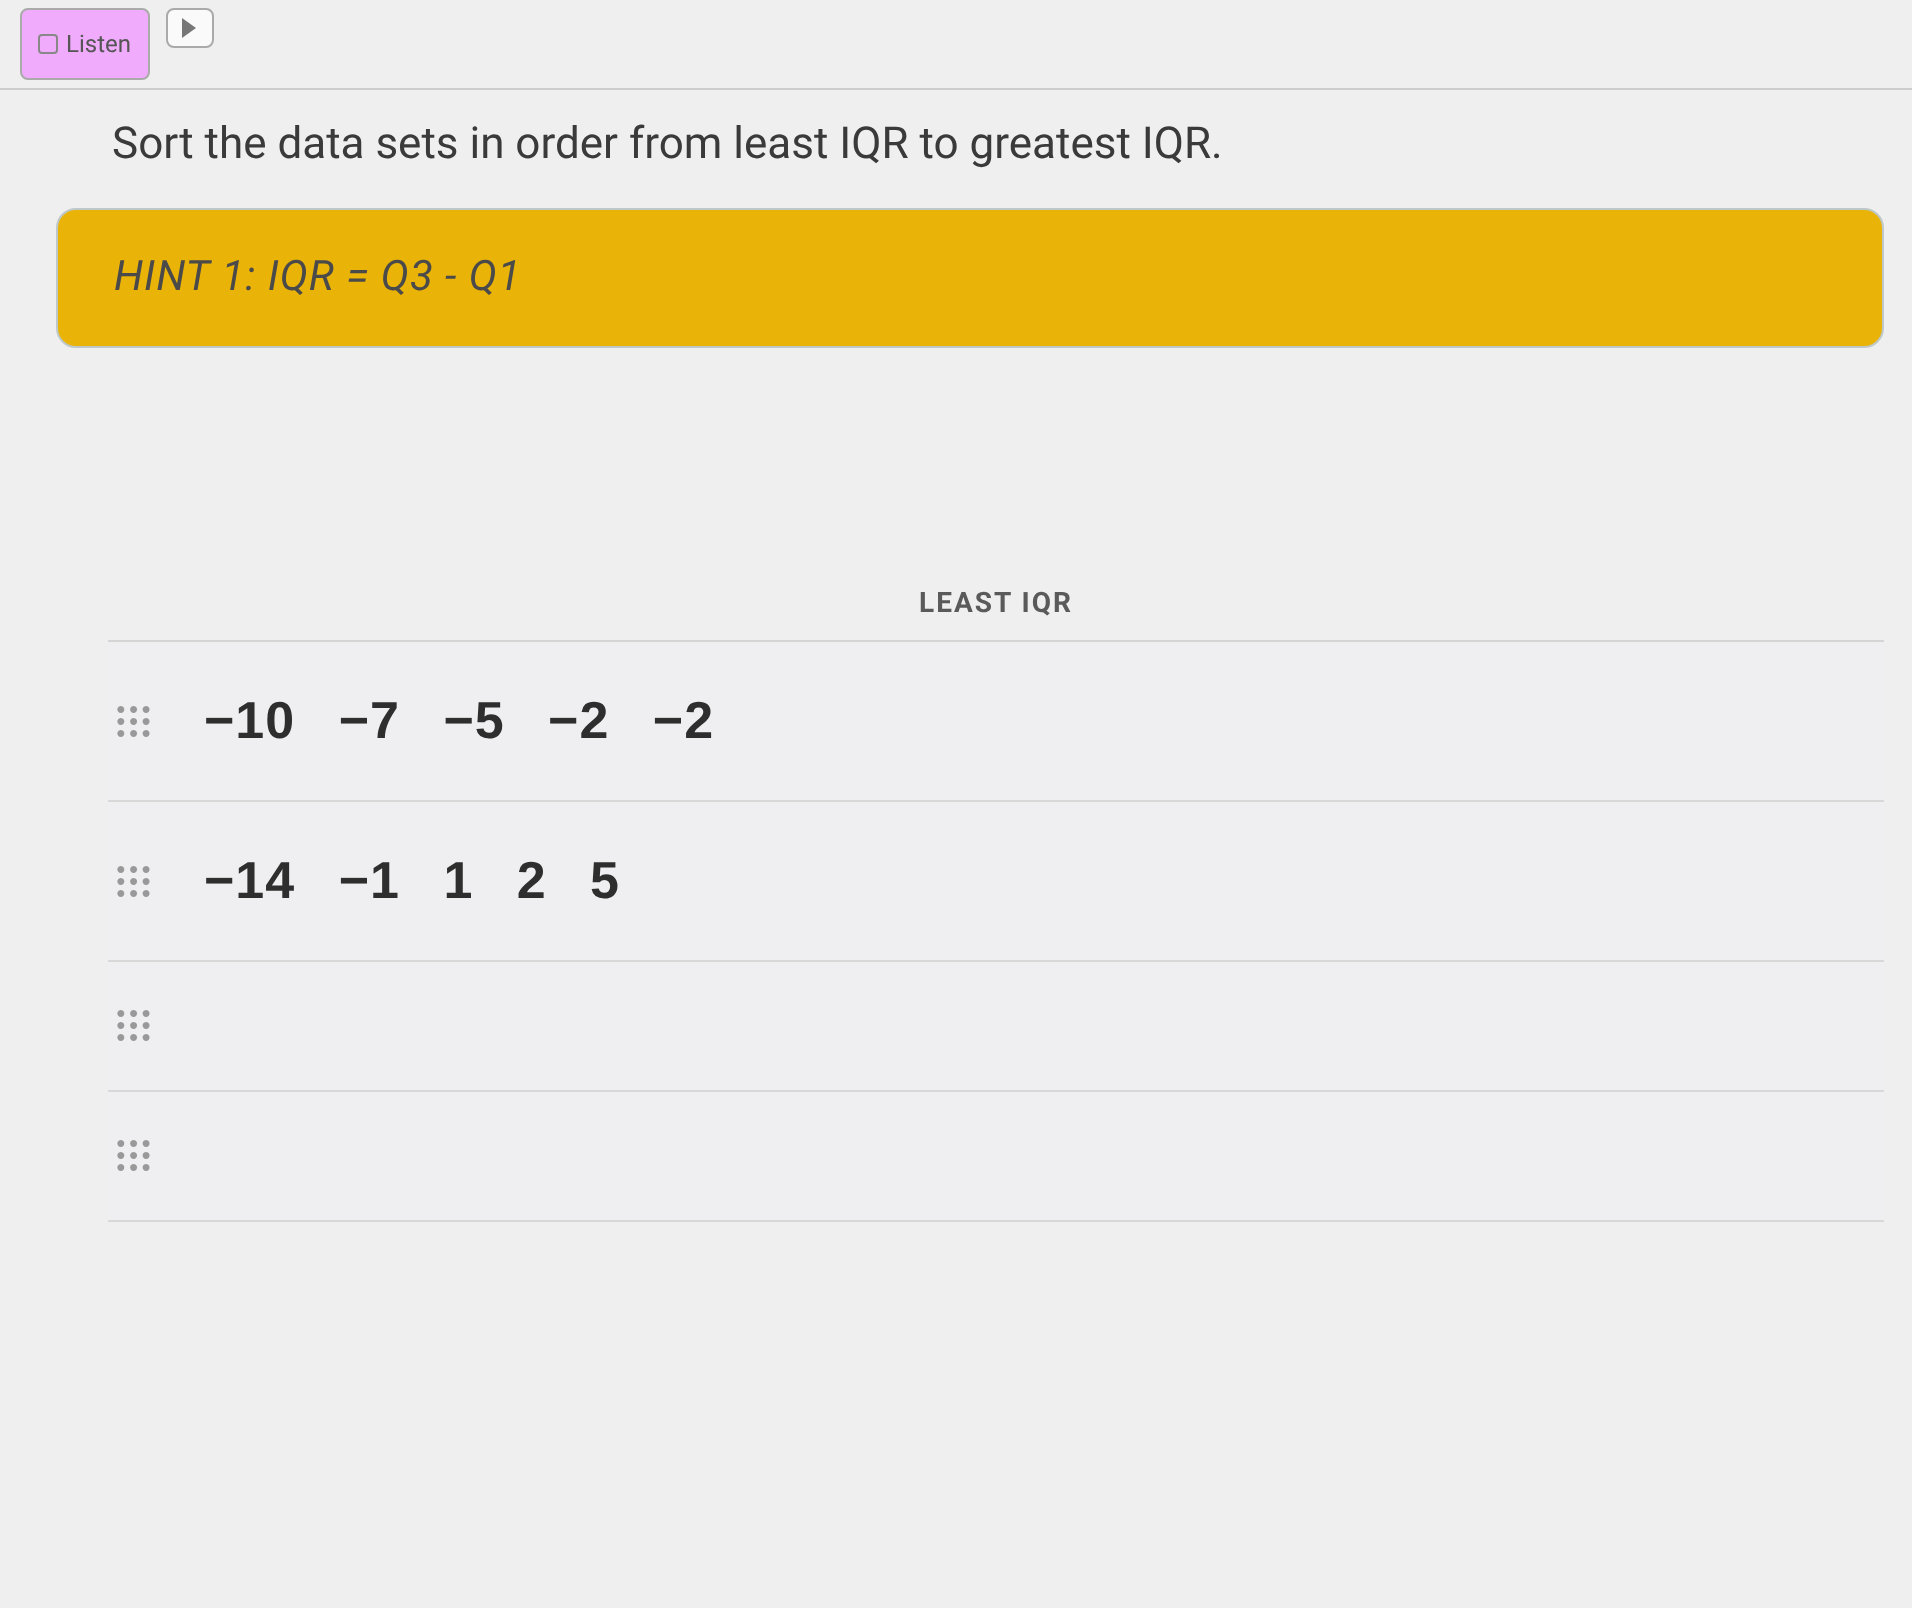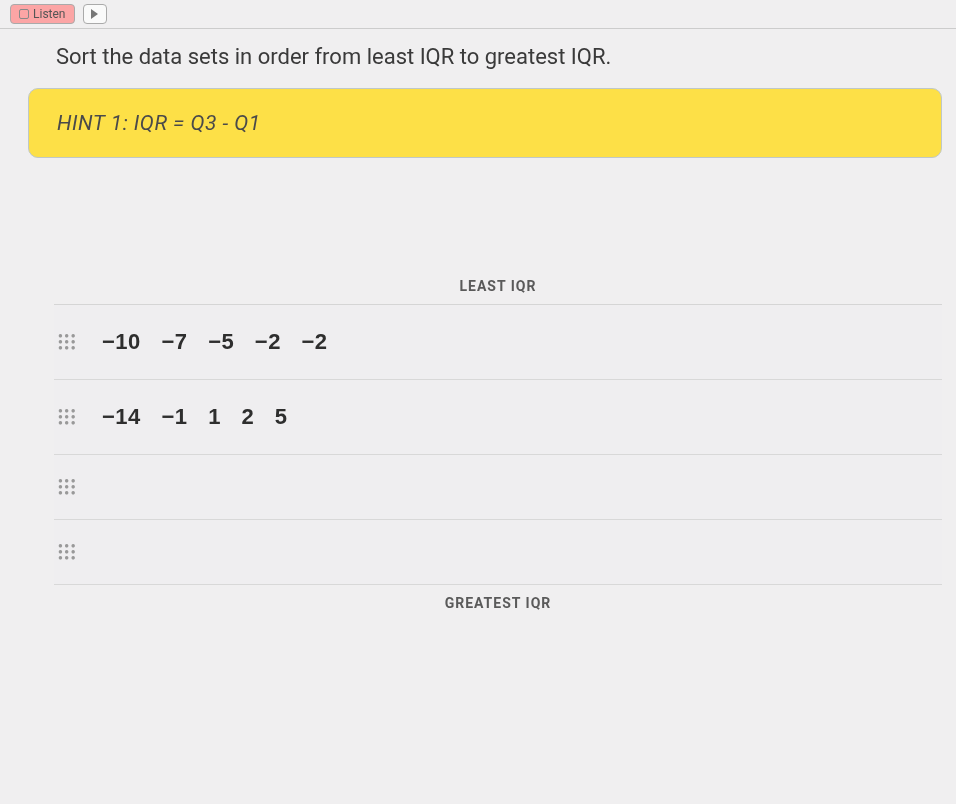--- a/index.html
+++ b/index.html
@@ -19,22 +19,22 @@
     }
     .listen-btn {
       border: 1px solid #aaa;
       border-radius: 4px;
       padding: 2px 8px;
       font-size: 12px;
       color: #555;
       display: inline-flex;
       align-items: center;
       gap: 4px;
-      background: #fca5a5;
-      height: 20px;
+      background: #f0abfc;
+      height: 36px;
       overflow: hidden;
     }
     .play-btn {
       border: 1px solid #aaa;
       border-radius: 4px;
       width: 24px;
       height: 20px;
       display: inline-flex;
       align-items: center;
       justify-content: center;
@@ -56,21 +56,21 @@
       margin-bottom: 14px;
       padding-left: 0;
       margin-left: 42px;
     }
     .hint-box {
       border: 1px solid #bfc8c8;
       border-radius: 10px;
       padding: 22px 28px;
       margin-left: 14px;
       margin-right: 0;
-      background: #fde047;
+      background: #eab308;
     }
     .hint-text {
       font-style: italic;
       font-size: 21px;
       color: #4a4a4a;
       letter-spacing: 0.5px;
     }
     .sort-area {
       margin-top: 110px;
       padding-left: 40px;
@@ -102,21 +102,21 @@
       cursor: grab;
       user-select: none;
       flex-shrink: 0;
       margin-right: 16px;
       display: flex;
       flex-direction: column;
       gap: 2px;
     }
     .drag-handle span { display:block; }
     .numbers {
-      font-size: 22px;
+      font-size: 26px;
       font-weight: 700;
       color: #2e2e2e;
       letter-spacing: 0.5px;
       word-spacing: 14px;
       font-family: "Arial", sans-serif;
       text-align: right;
     }
     .speaker-icon {
       width:10px; height:10px; border:1px solid #888; border-radius:2px; display:inline-block;
     }
@@ -178,15 +178,14 @@
 
       <div class="sortable-item">
         <div class="drag-handle">
             <span>●●●</span>
             <span>●●●</span>
             <span>●●●</span>
           </div>
       </div>
 
     </div>
-    <div class="label-greatest">GREATEST IQR</div>
   </div>
 </div>
 
 </body></html>

